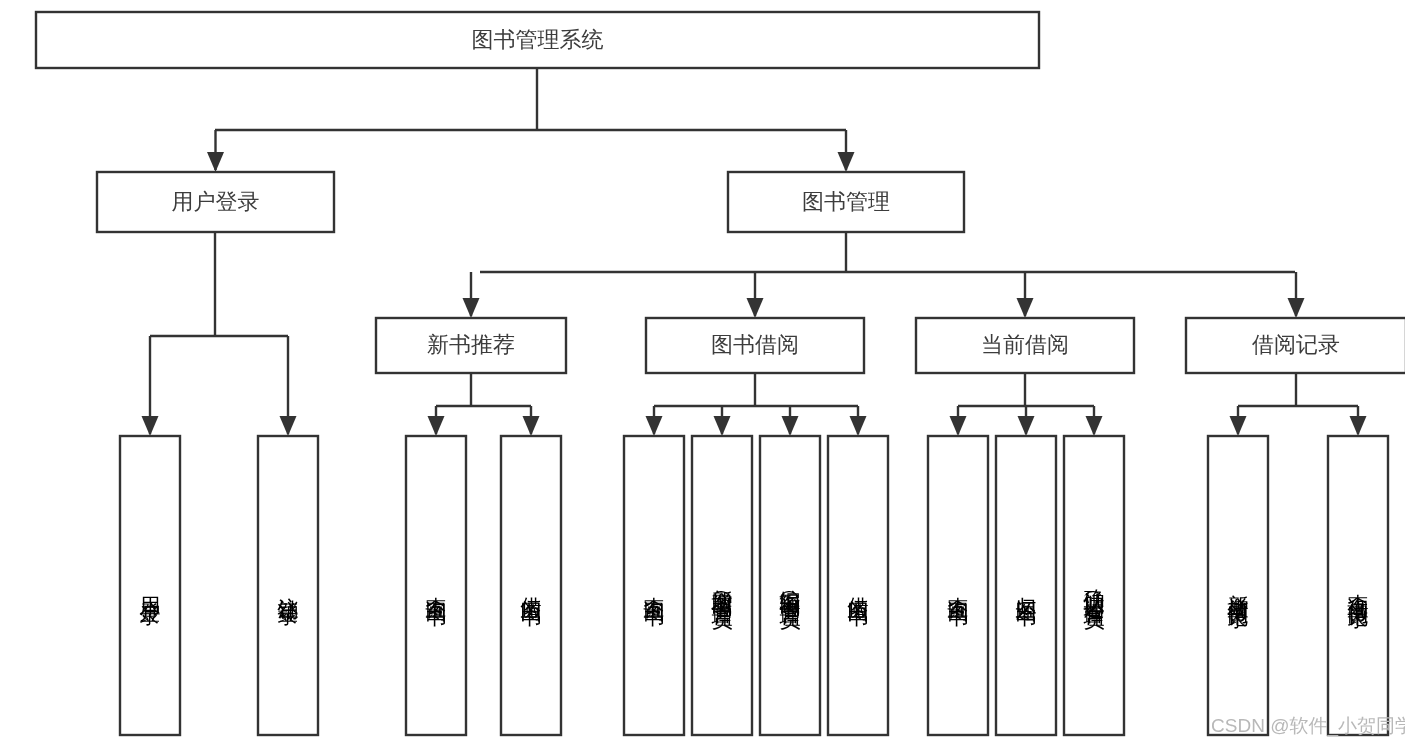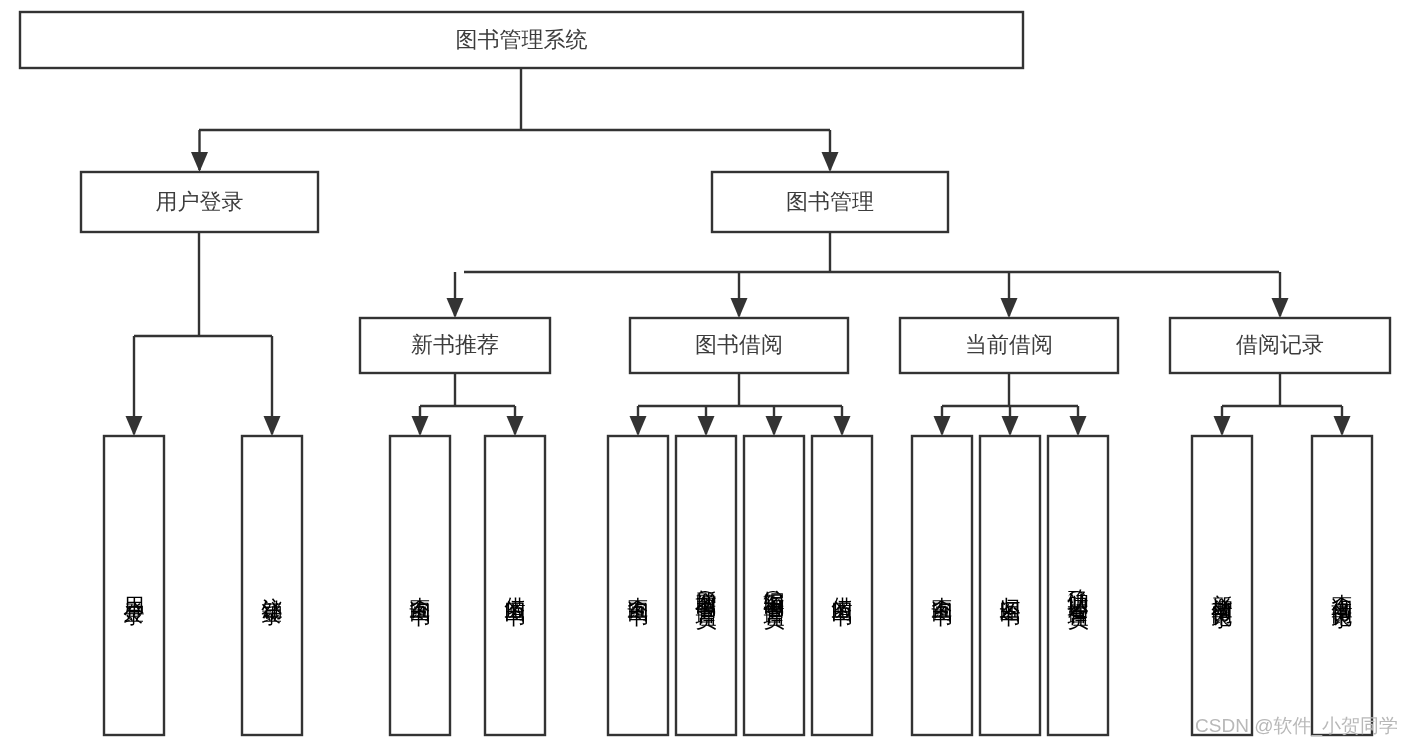--- a/index.html
+++ b/index.html
@@ -10,20 +10,21 @@
   body {
     width: 1405px;
     height: 747px;
     font-family: "Liberation Sans", "DejaVu Sans", sans-serif;
     overflow: hidden;
   }
   #diagram-root {
     position: relative;
     width: 1322px;
     height: 747px;
+    margin-left: 16px;
   }
   svg#flowchart {
     display: block;
     width: 1405px;
     height: 747px;
   }
   .node-rect {
     fill: #ffffff;
     stroke: #333333;
     stroke-width: 2.4;

